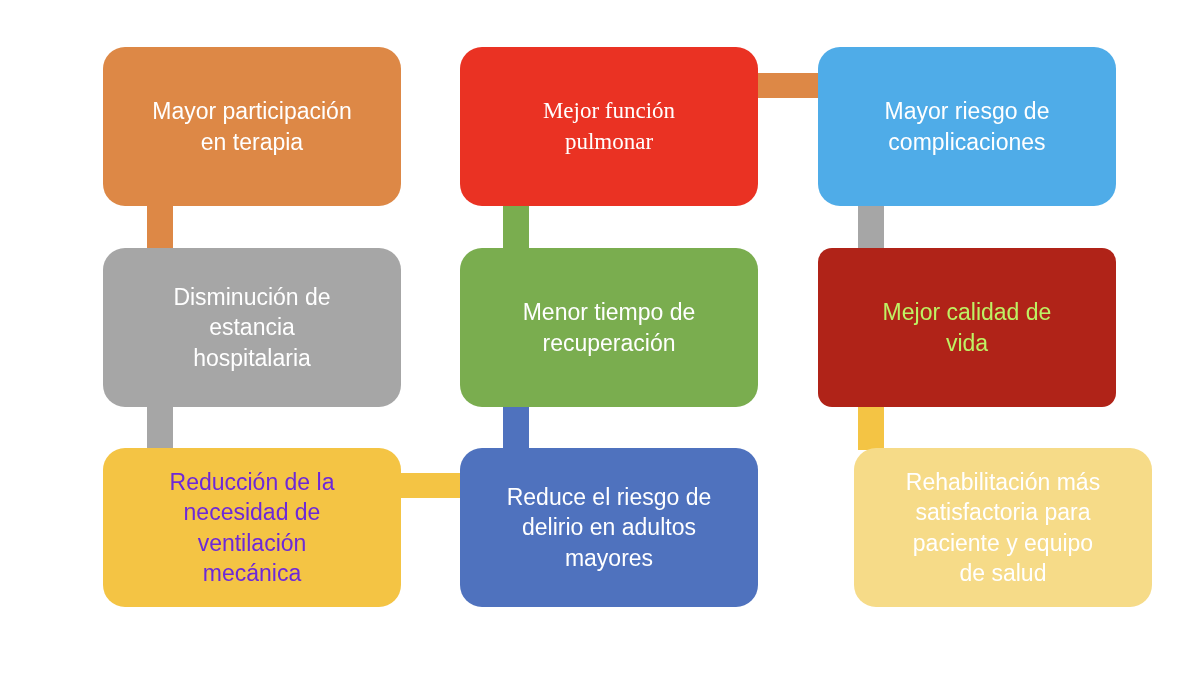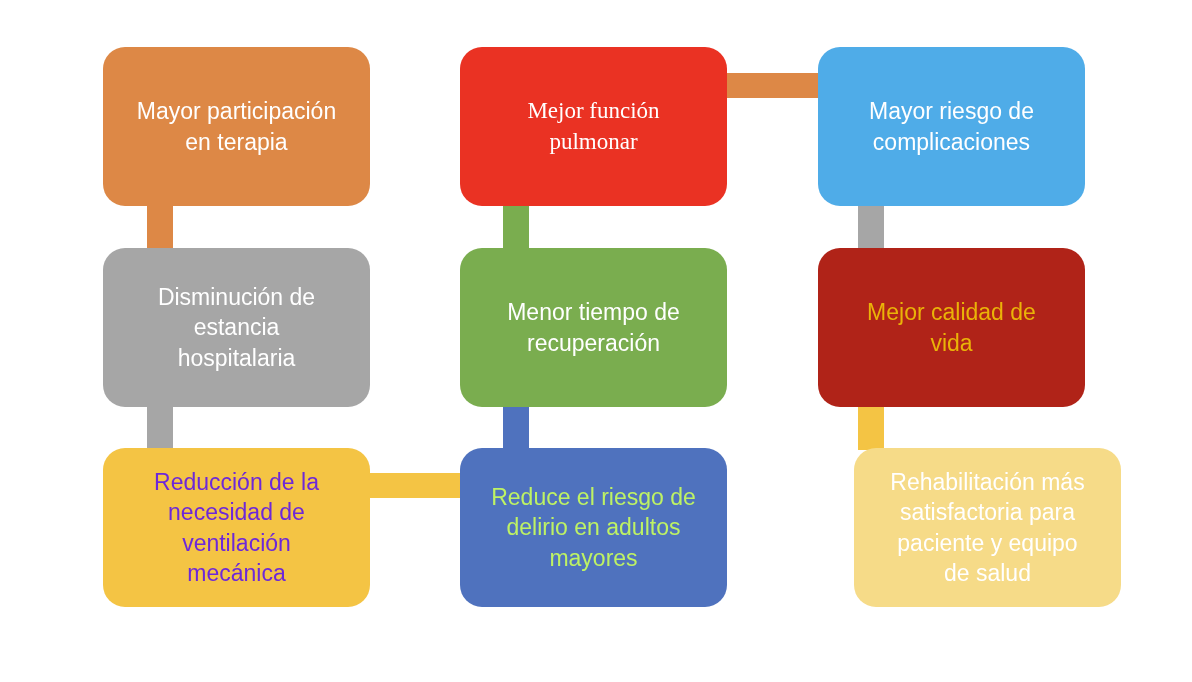--- a/index.html
+++ b/index.html
@@ -6,21 +6,21 @@
   .canvas {
     position: relative;
     width: 1192px;
     height: 682px;
     background: #ffffff;
     overflow: hidden;
     font-family: "Liberation Sans", sans-serif;
   }
   .box {
     position: absolute;
-    width: 267px;
+    width: 298px;
     height: 159px;
     border-radius: 22px;
     display: flex;
     align-items: center;
     justify-content: center;
     text-align: center;
     white-space: pre-line;
     font-size: 23px;
     line-height: 1.32;
     padding: 12px 6px;
@@ -70,27 +70,27 @@
 en terapia</div>
   <div id="b2" class="box" style="background: rgb(234, 50, 35); color: rgb(255, 255, 255);">Mejor función
 pulmonar</div>
   <div id="b3" class="box" style="background: rgb(79, 172, 232); color: rgb(255, 255, 255);">Mayor riesgo de
 complicaciones</div>
   <div id="b4" class="box" style="background: rgb(166, 166, 166); color: rgb(255, 255, 255);">Disminución de
 estancia
 hospitalaria</div>
   <div id="b5" class="box" style="background: rgb(122, 173, 79); color: rgb(255, 255, 255);">Menor tiempo de
 recuperación</div>
-  <div id="b6" class="box" style="background: rgb(176, 35, 24); color: #eab308;">Mejor calidad de
+  <div id="b6" class="box" style="background: rgb(176, 35, 24); color: #bef264; border-radius: 14px;">Mejor calidad de
 vida</div>
   <div id="b7" class="box" style="background: rgb(244, 196, 68); color: #6d28d9;">Reducción de la
 necesidad de
 ventilación
 mecánica</div>
-  <div id="b8" class="box" style="background: rgb(79, 114, 190); color: #bef264;">Reduce el riesgo de
+  <div id="b8" class="box" style="background: rgb(79, 114, 190); color: #ffffff;">Reduce el riesgo de
 delirio en adultos
 mayores</div>
   <div id="b9" class="box" style="background: rgb(246, 219, 136); color: rgb(255, 255, 255);">Rehabilitación más
 satisfactoria para
 paciente y equipo
 de salud</div>
 
 </div>
 
 </body></html>

